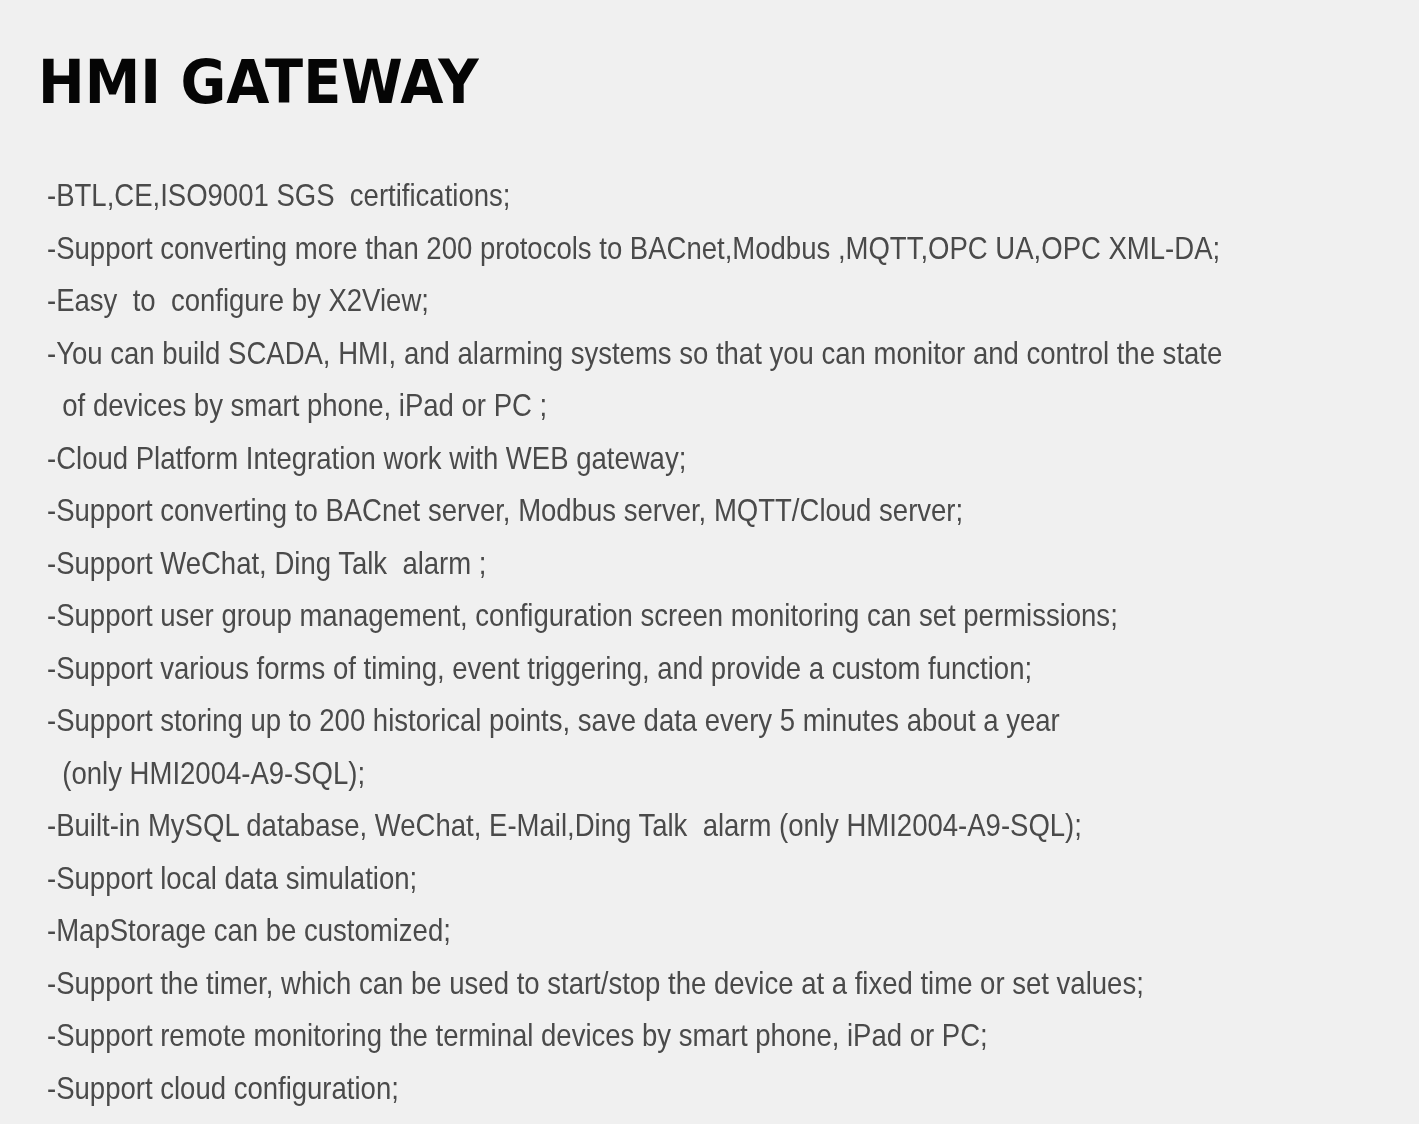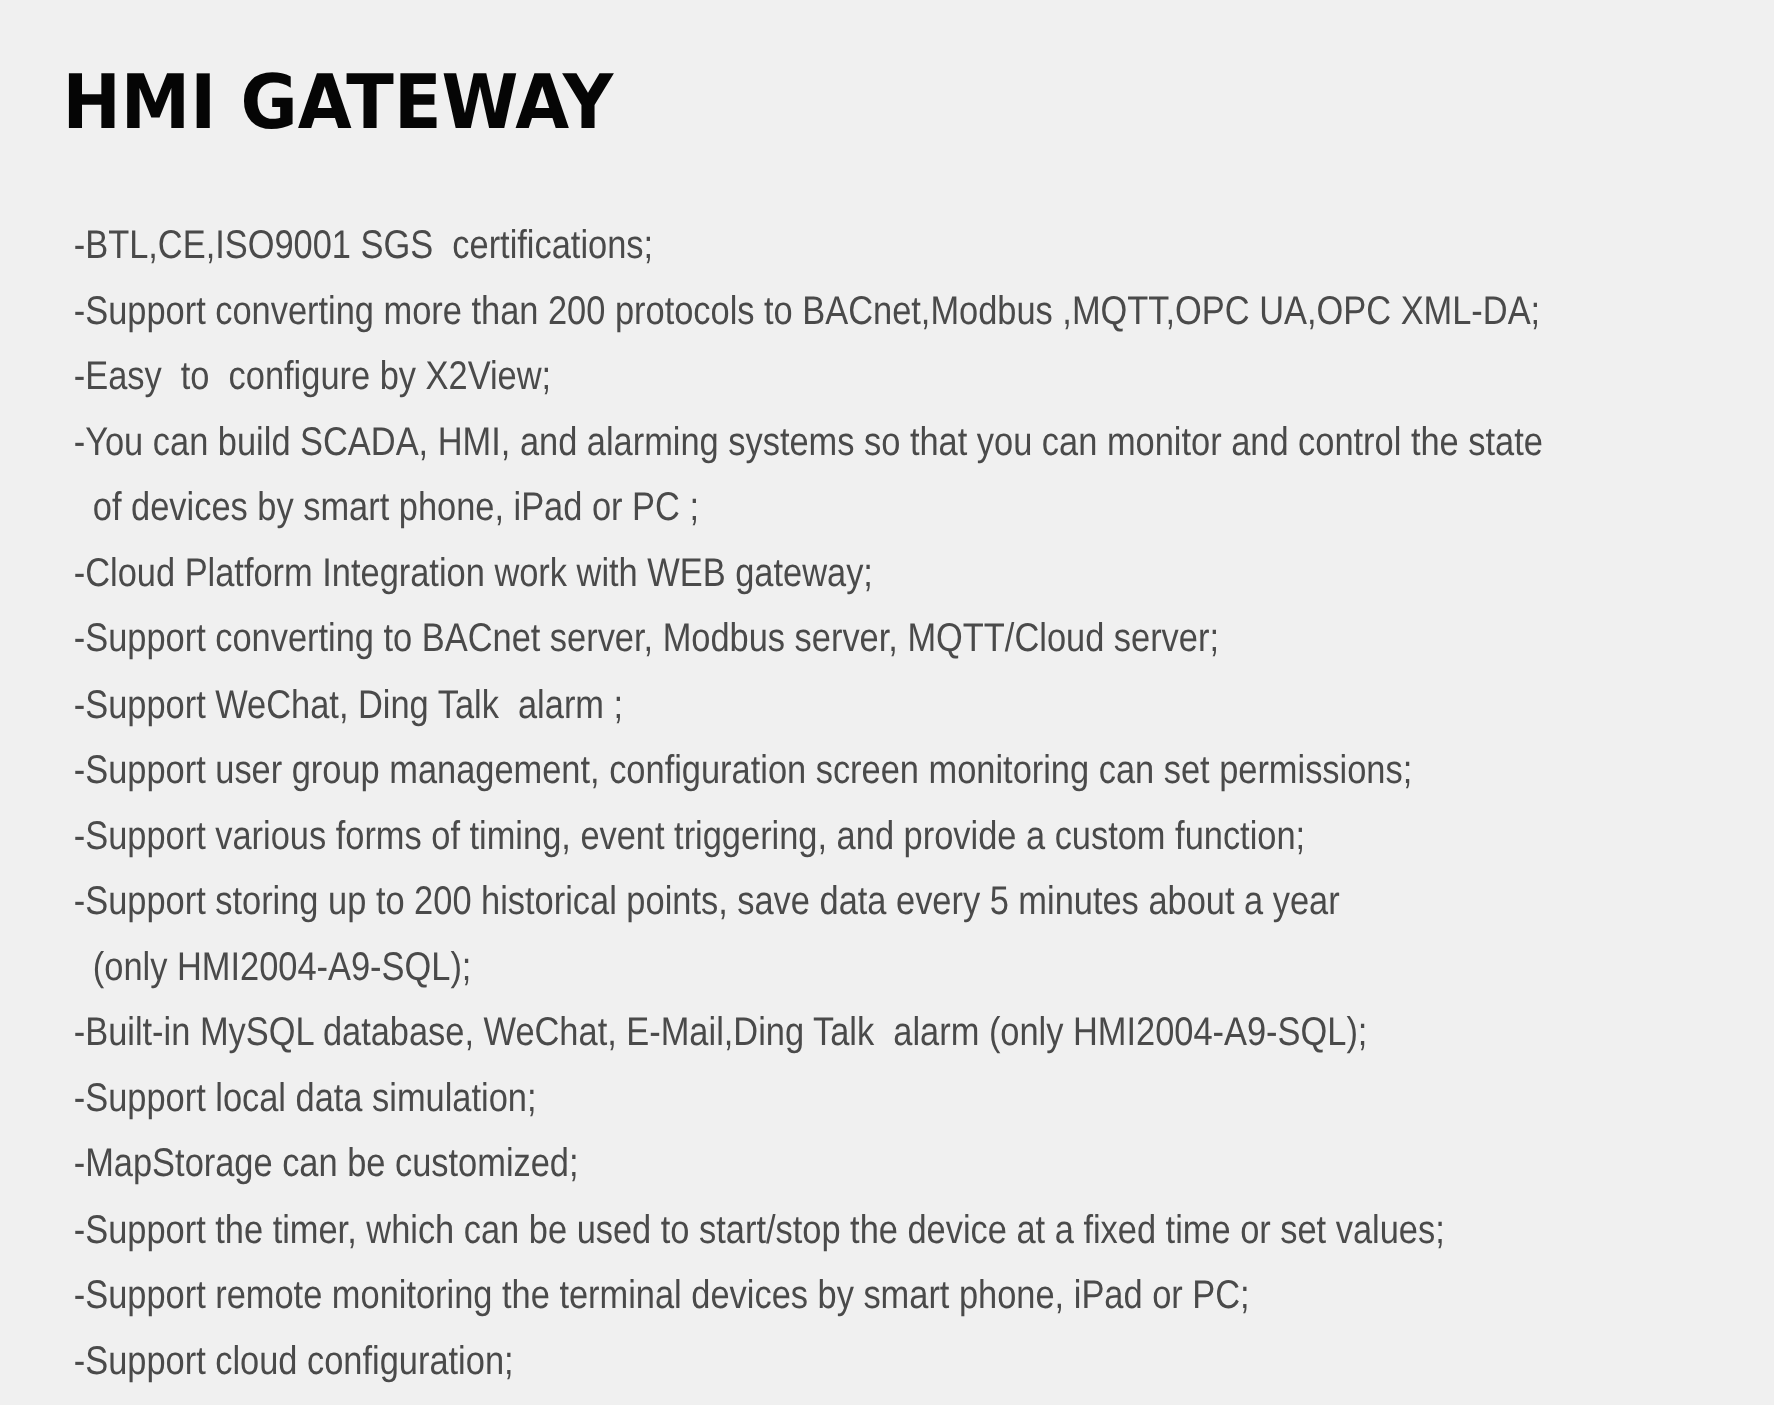--- a/index.html
+++ b/index.html
@@ -9,21 +9,21 @@
     body {
       width: 1419px;
       height: 1124px;
       background: #f0f0f0;
       position: relative;
       overflow: hidden;
       font-family: "Liberation Sans", sans-serif;
     }
     .page {
       position: absolute;
-      left: 16px;
+      left: 4px;
       top: 0;
       width: 1303px;
       height: 1124px;
       border-radius: 23px;
     }
     .title {
       position: absolute;
       left: 34px;
       top: 44px;
       margin: 0;

